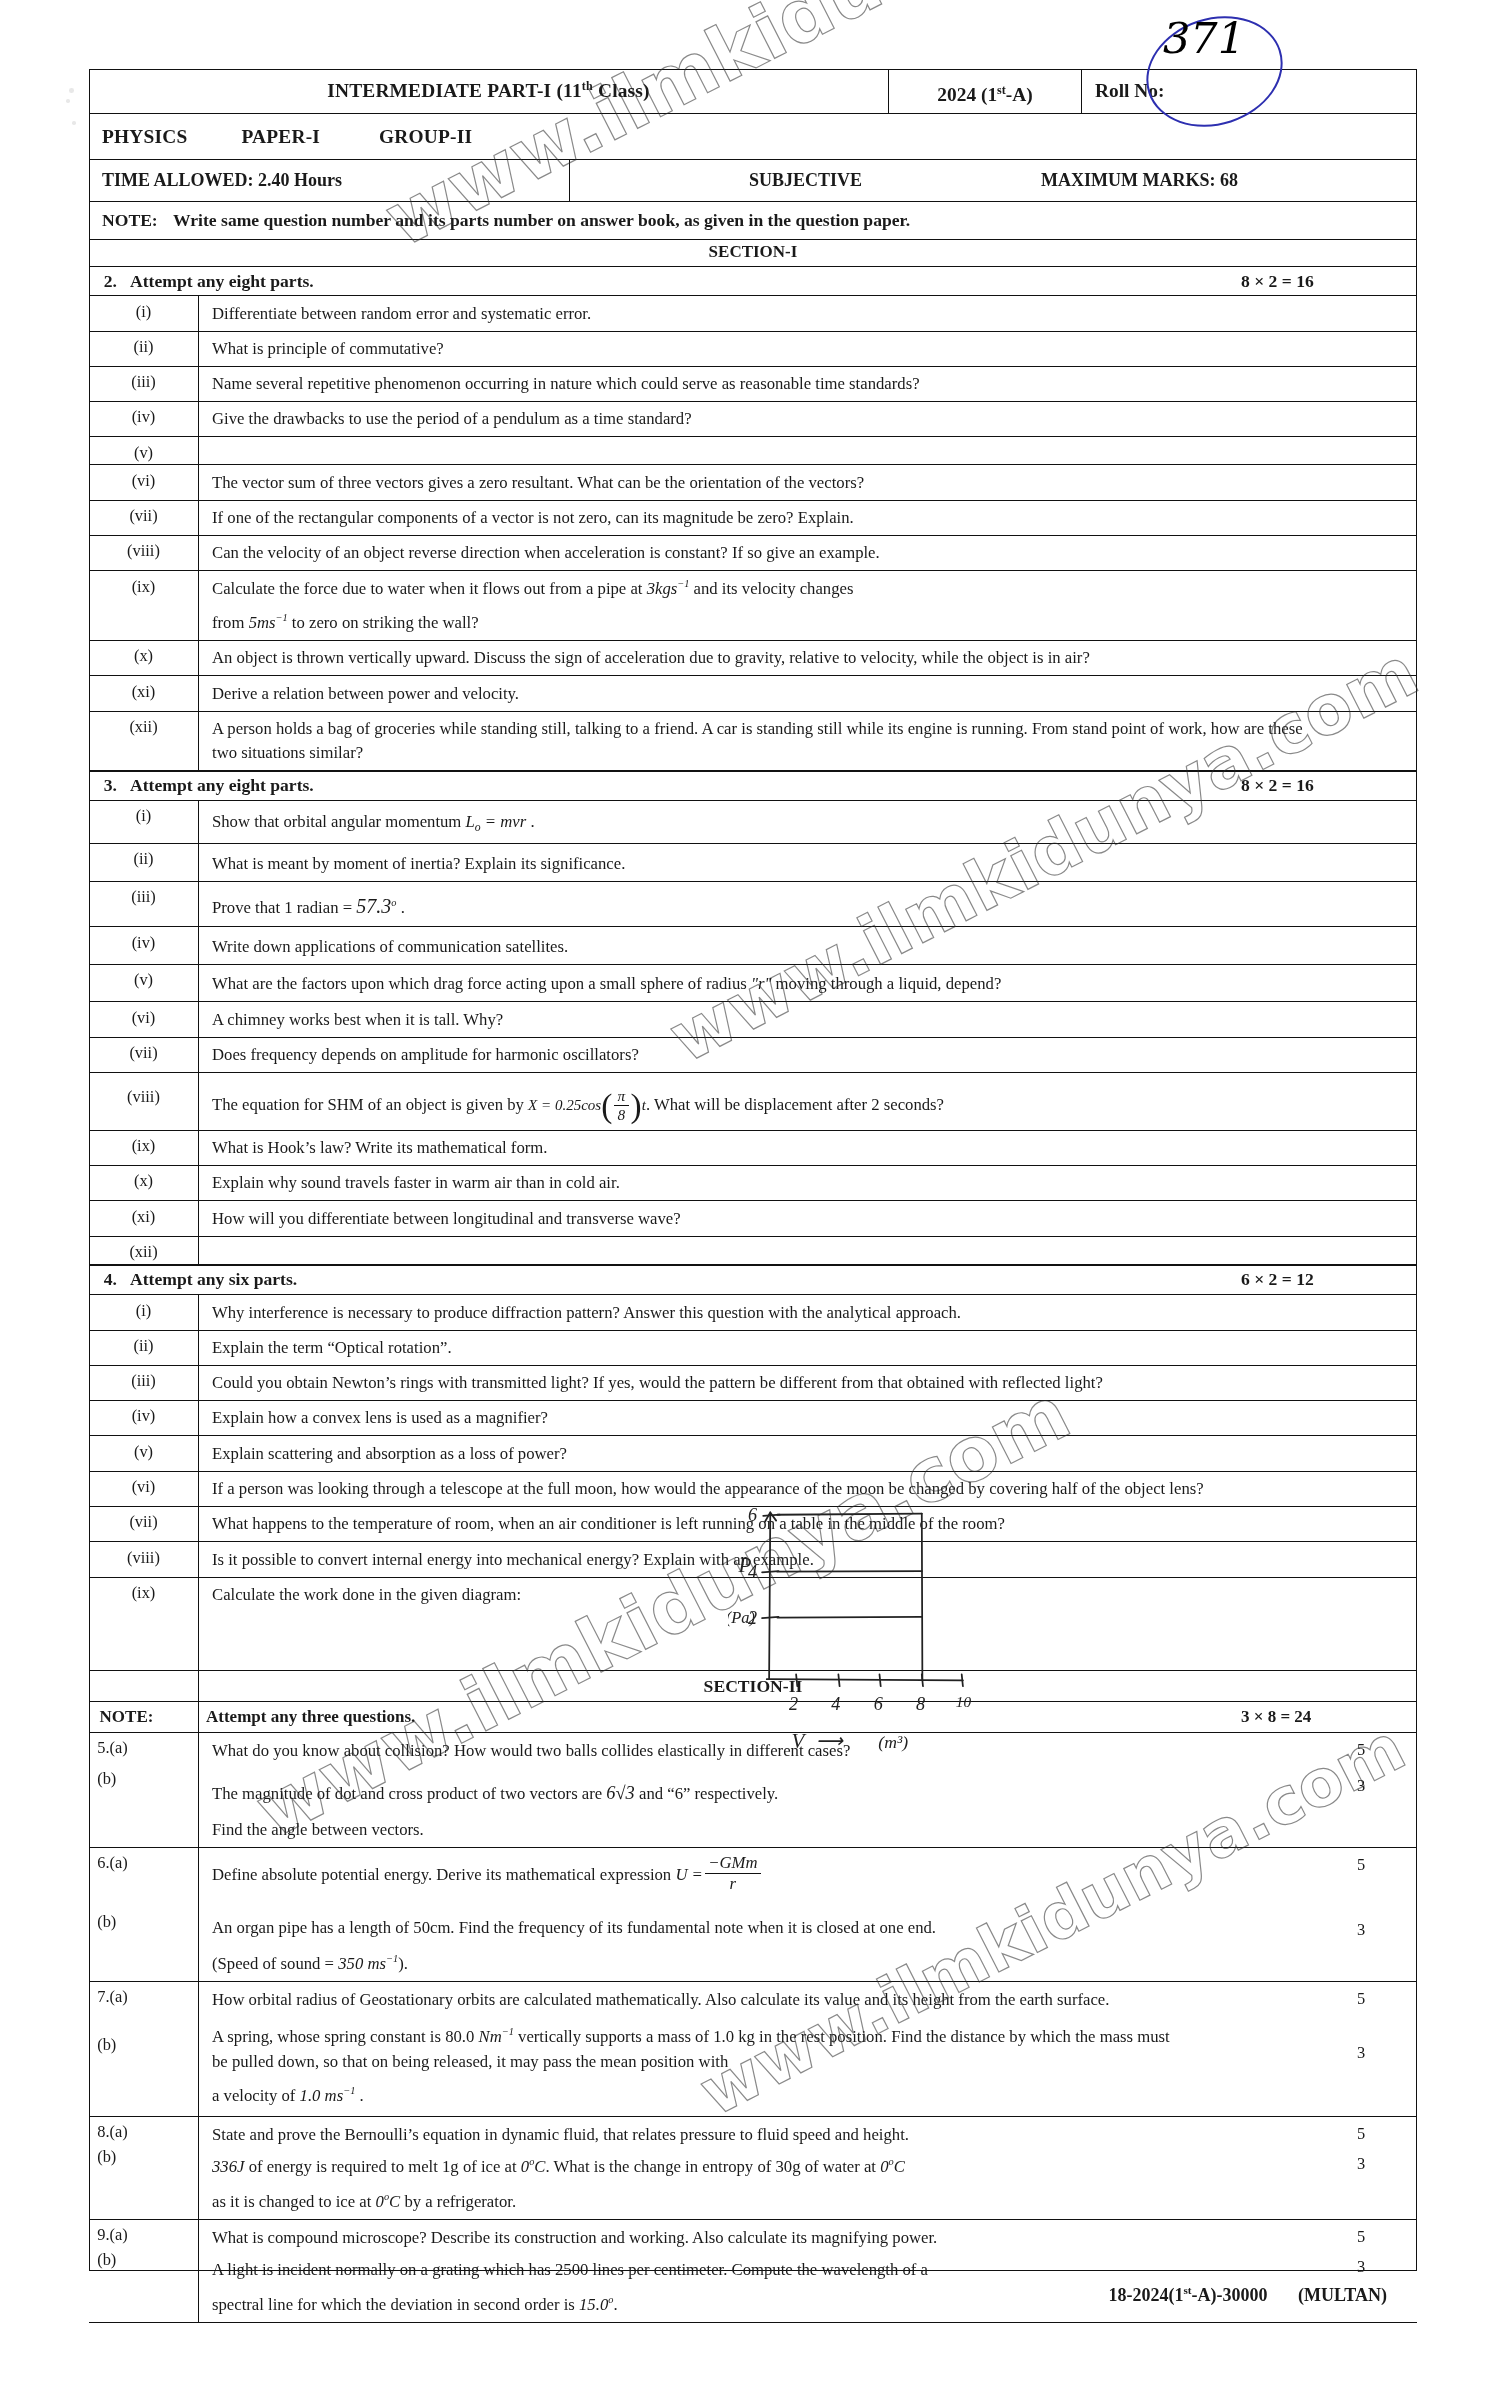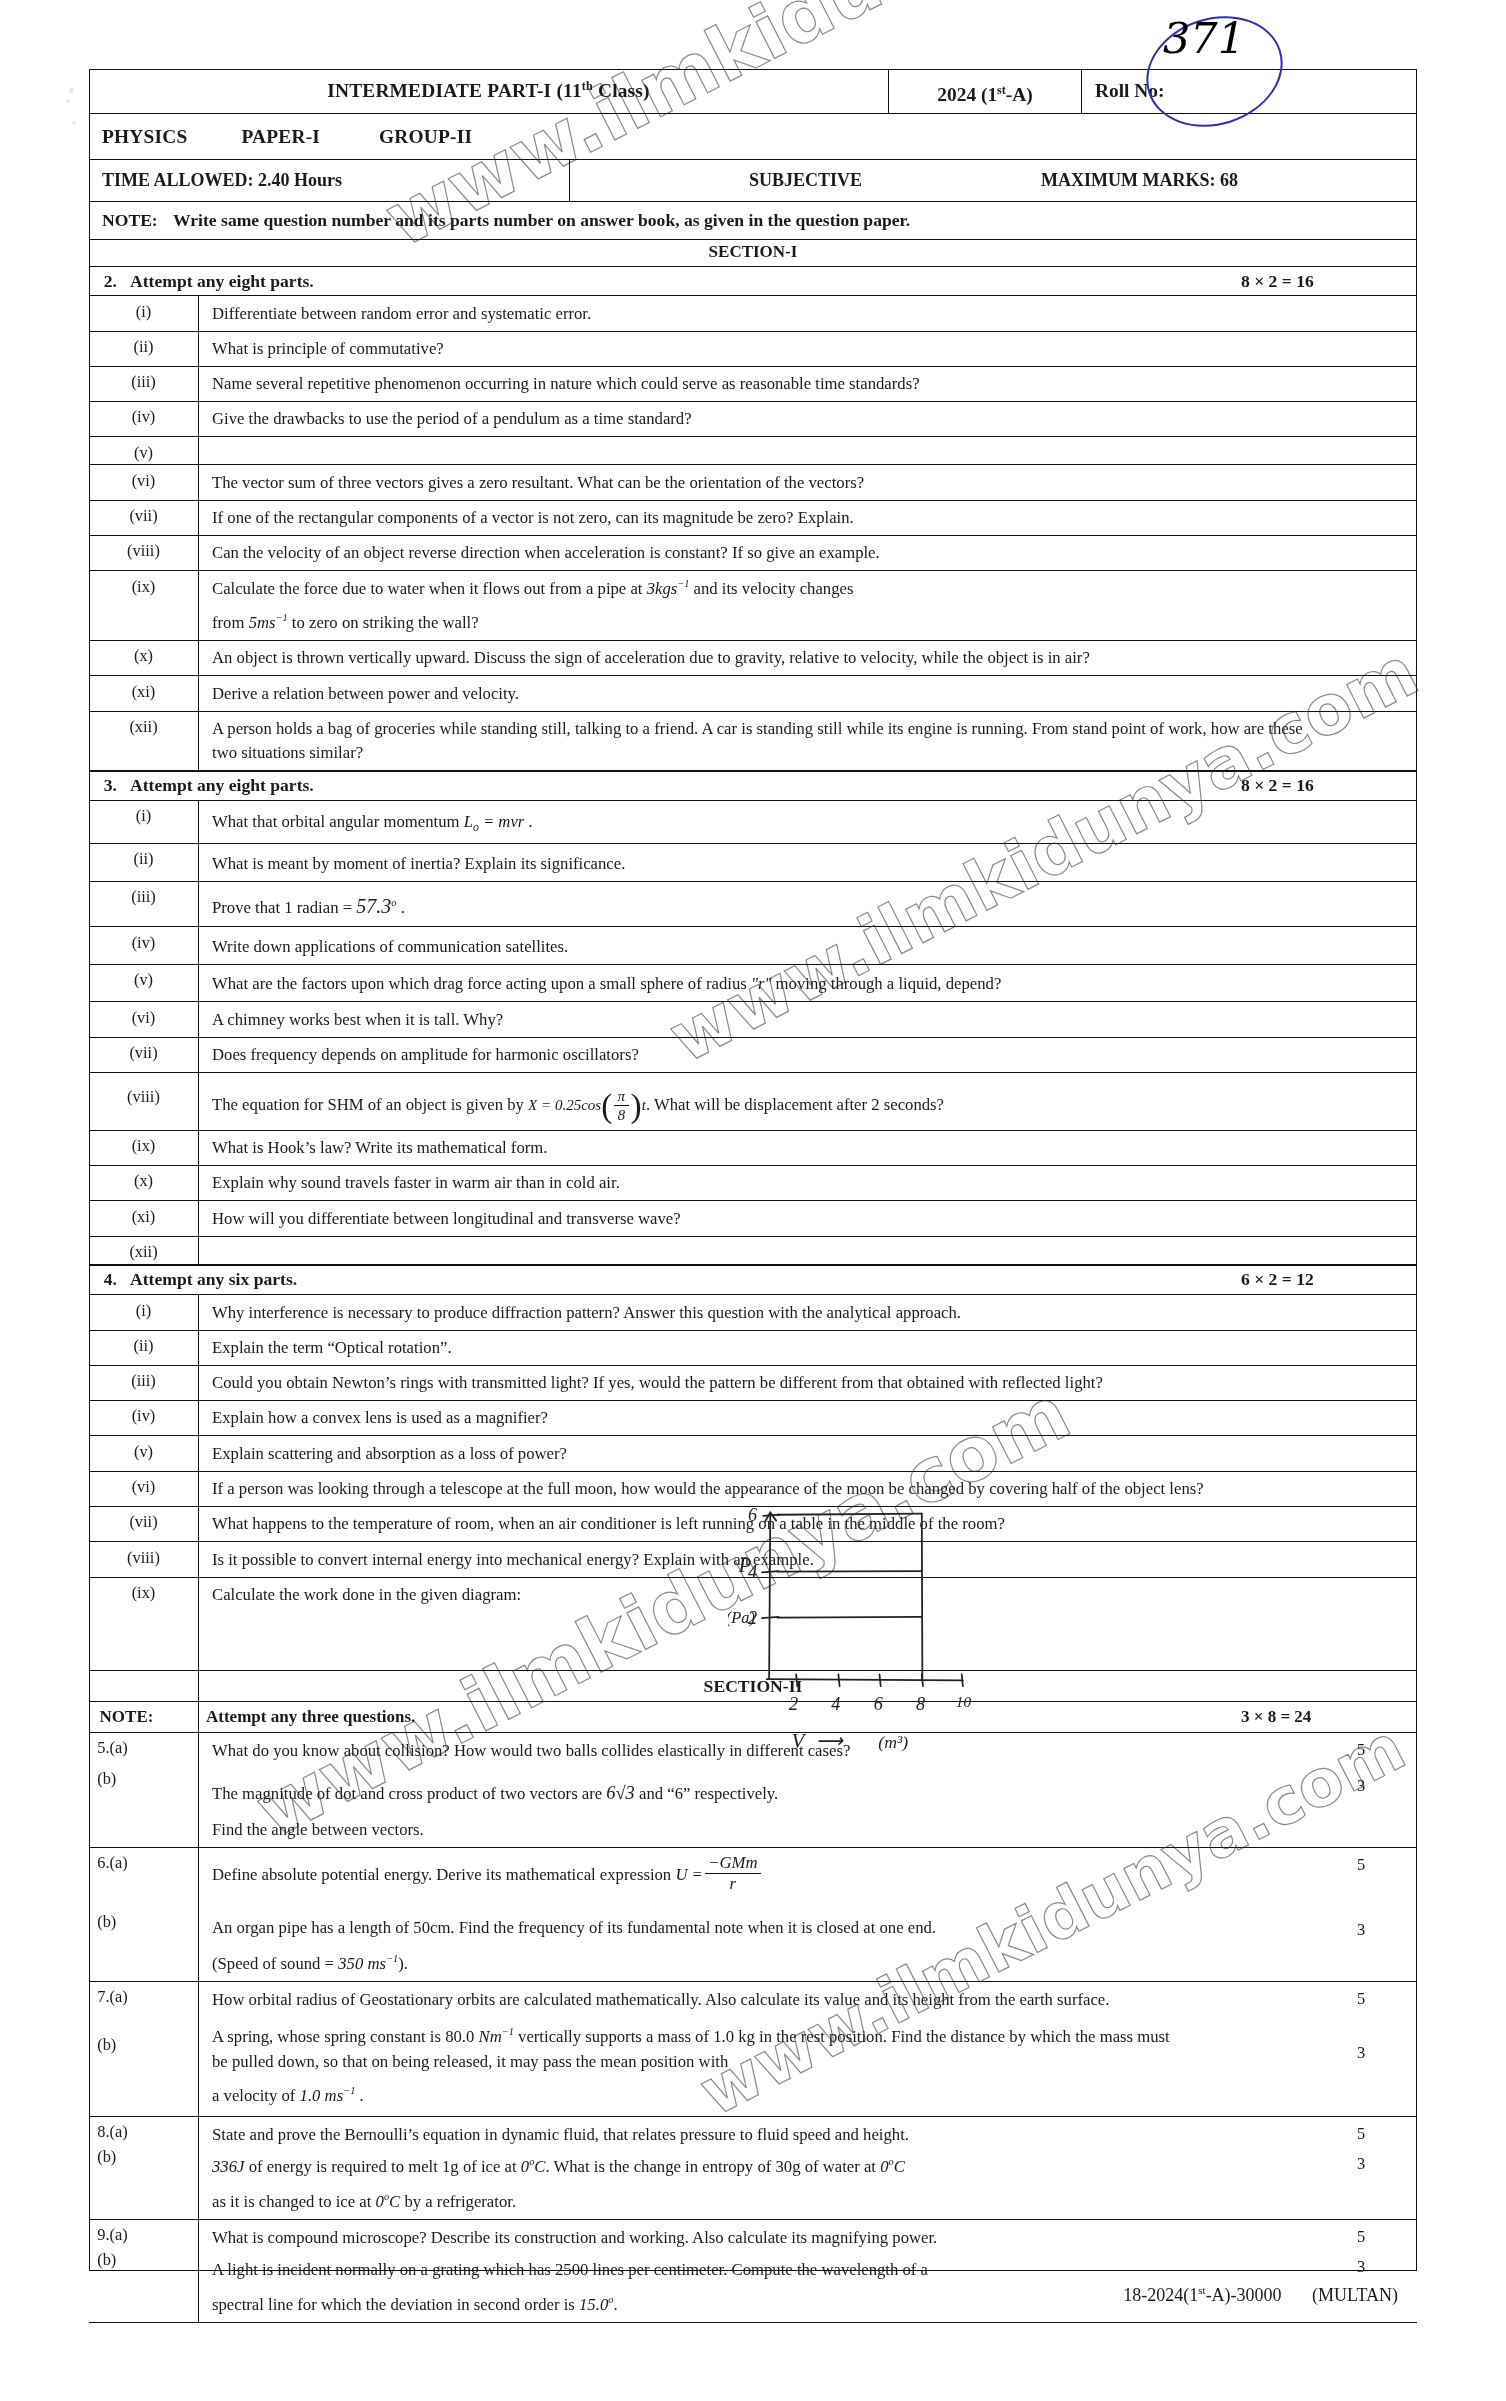--- a/index.html
+++ b/index.html
@@ -110,22 +110,22 @@
   .qrow{display:flex;border-bottom:1.2px solid #111;box-sizing:border-box;}
   .qrow:last-child{border-bottom:none;}
   .qn{width:110px;flex:0 0 110px;border-right:0.9px solid #111;box-sizing:border-box;font-size:16.4px;padding:5.3px 0 5.3px 0;}
   .qn div{padding-left:8.2px;}
   .qb{flex:1 1 auto;padding:5.3px 8.2px 5.3px 13px;font-size:16.7px;line-height:1.5;}
   .qm{width:112px;flex:0 0 112px;text-align:center;font-size:16.4px;padding:5.3px 0;line-height:1.5;}
   .qm div{}
 
   
   .footer{
-    position:absolute;left:89px;top:2284px;width:1328px;text-align:right;
-    padding-right:19px;box-sizing:border-box;font-size:18px;font-weight:400;z-index:4;
+    position:absolute;left:78px;top:2284px;width:1328px;text-align:right;
+    padding-right:19px;box-sizing:border-box;font-size:18px;font-weight:700;z-index:4;
   }
   .footer .mult{margin-left:26px;}
 
   
   .pvbox{position:absolute;left:728px;top:1503px;width:276px;height:276px;z-index:4;}
   .smudge{position:absolute;background:rgba(30,30,30,.10);z-index:1;}
 </style>
 </head>
 <body>
 
@@ -226,21 +226,21 @@
 
     <div class="qhead">
       <div class="qnum">3.</div>
       <div class="qtxt">Attempt any eight parts.</div>
       <div class="qmk">8 × 2 = 16</div>
     </div>
 
     <div class="row" style="min-height:38px;">
       <div class="rn">(i)</div>
       <div class="rt" style="padding-top:9.4px;">
-        <span>What that orbital angular momentum  </span><span class="mi">L</span><sub class="mi" style="font-size:.7em;">o</sub><span class="mi"> = mvr</span><span> .</span>
+        <span>Show that orbital angular momentum  </span><span class="mi">L</span><sub class="mi" style="font-size:.7em;">o</sub><span class="mi"> = mvr</span><span> .</span>
       </div>
     </div>
 
     <div class="row" style="min-height:34px;">
         <div class="rn">(ii)</div>
         <div class="rt" style="padding-top:8.2px;">What is meant by moment of inertia?  Explain its significance.</div>
       </div>
 
     <div class="row" style="min-height:38px;">
       <div class="rn">(iii)</div>

